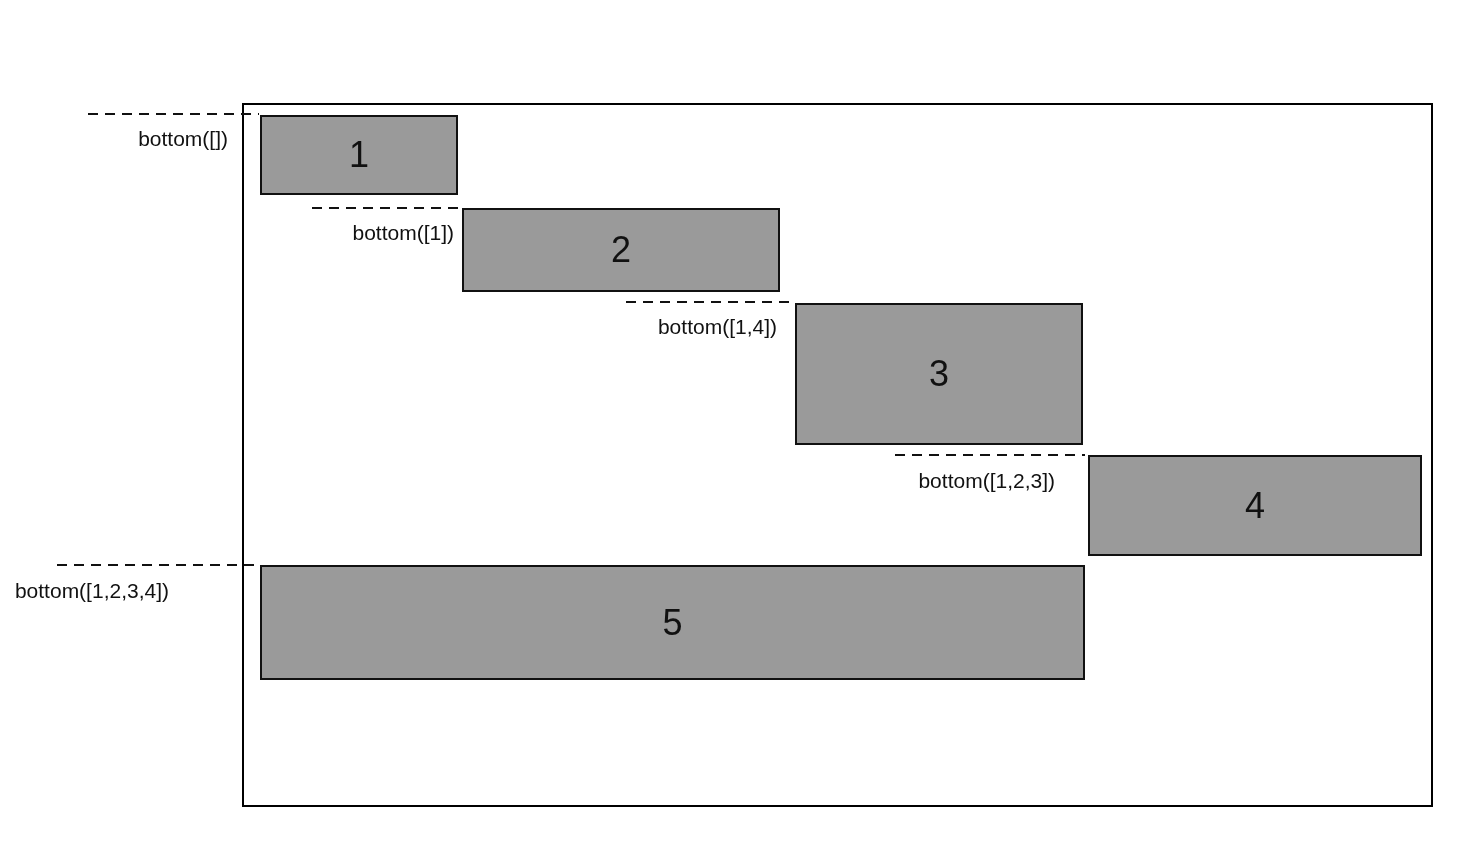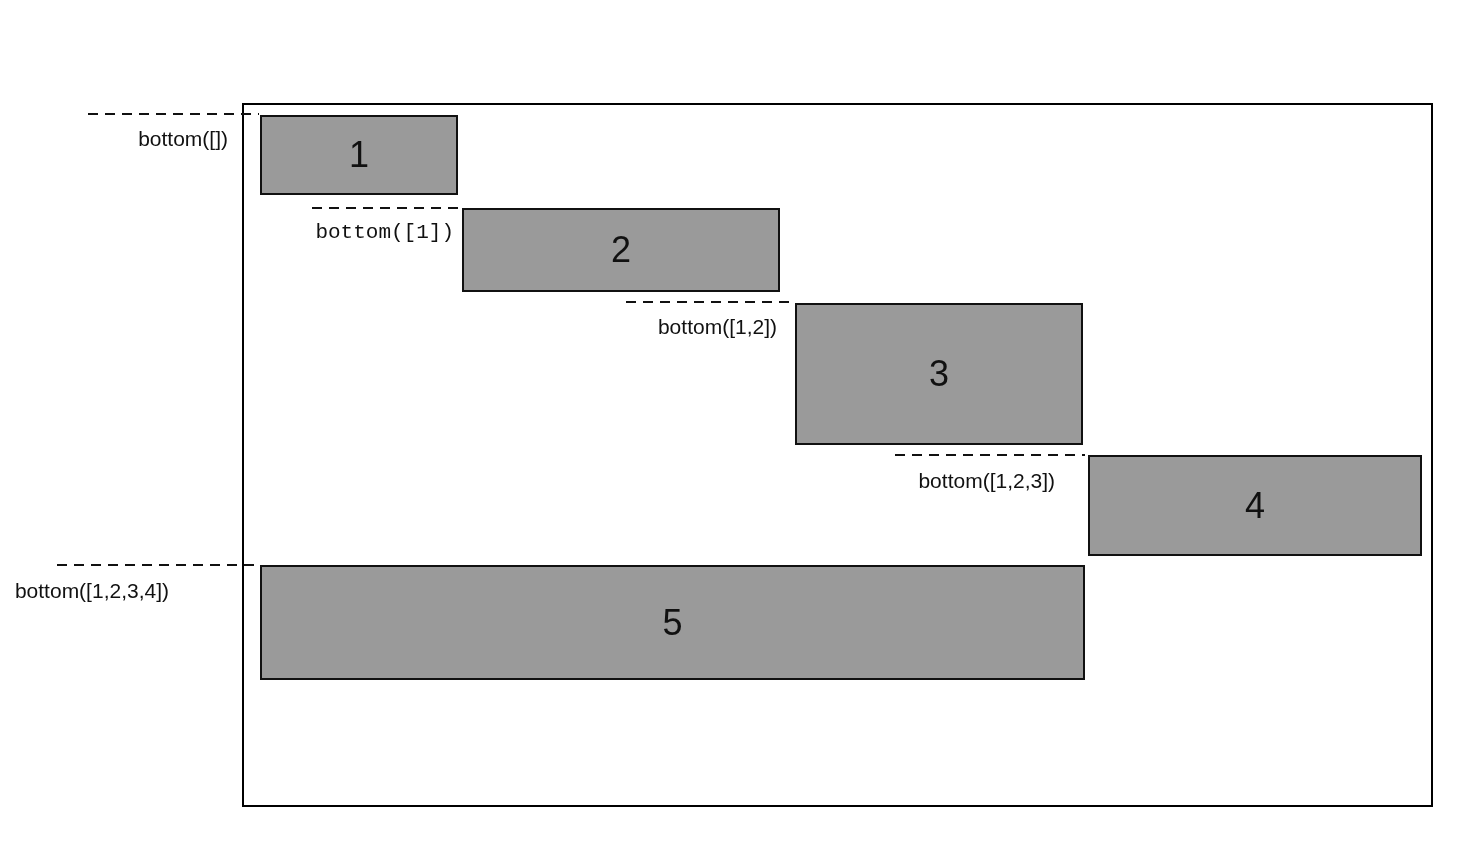--- a/index.html
+++ b/index.html
@@ -59,41 +59,41 @@
   .g4 { left: 895px; top: 454px; width: 190px; }
   .g5 { left: 57px;  top: 564px; width: 202px; }
   .glabel {
     position: absolute;
     font-size: 21px;
     color: #111111;
     white-space: nowrap;
     text-align: right;
   }
   .l1 { right: 1244px; top: 127px; }
-  .l2 { right: 1018px; top: 221px; font-family: Liberation Mono, monospace; }
+  .l2 { right: 1018px; top: 221px; }
   .l3 { right: 695px;  top: 315px; }
   .l4 { right: 417px;  top: 469px; }
   .l5 { right: 1303px; top: 579px; }
 </style>
 </head>
 <body>
 
 <div class="stage">
 
   <div class="frame"></div>
 
   <div class="guide g1"></div>
   <div class="guide g2"></div>
   <div class="guide g3"></div>
   <div class="guide g4"></div>
   <div class="guide g5"></div>
 
   <div class="glabel l1">bottom([])</div>
   <div class="glabel l2">bottom([1])</div>
-  <div class="glabel l3">bottom([1,2])</div>
+  <div class="glabel l3">bottom([1,4])</div>
   <div class="glabel l4">bottom([1,2,3])</div>
   <div class="glabel l5">bottom([1,2,3,4])</div>
 
   <div class="box b1">
     <span>1</span>
   </div>
   <div class="box b2">
     <span>2</span>
   </div>
   <div class="box b3">

